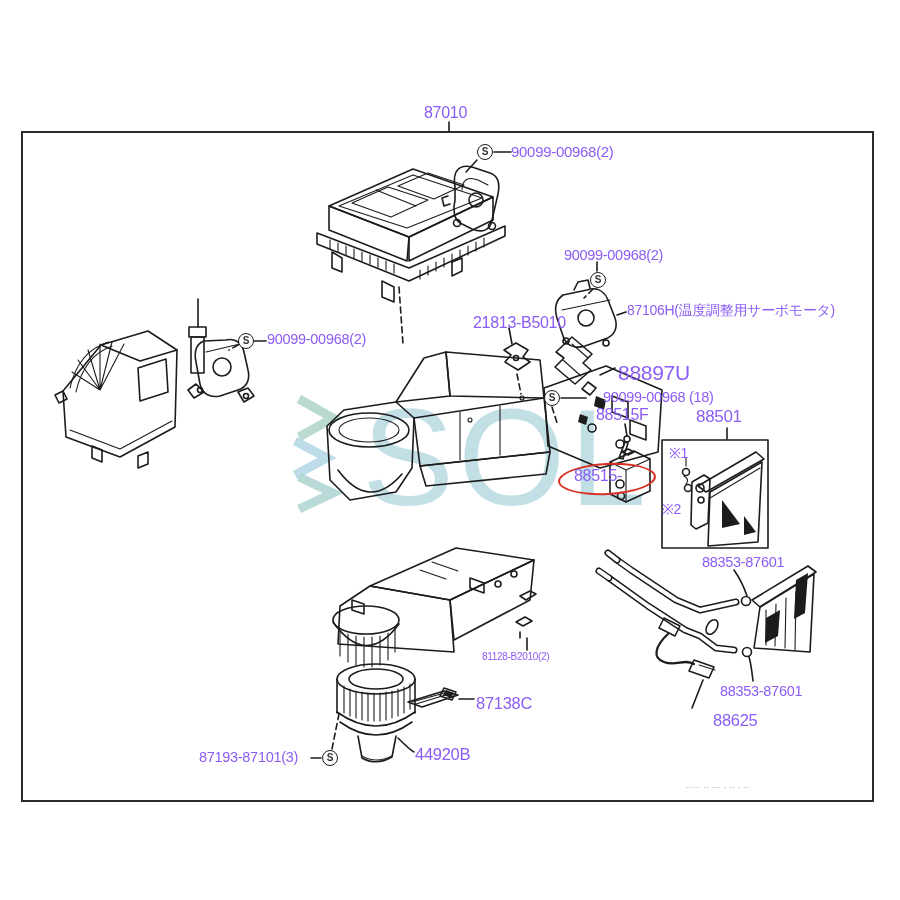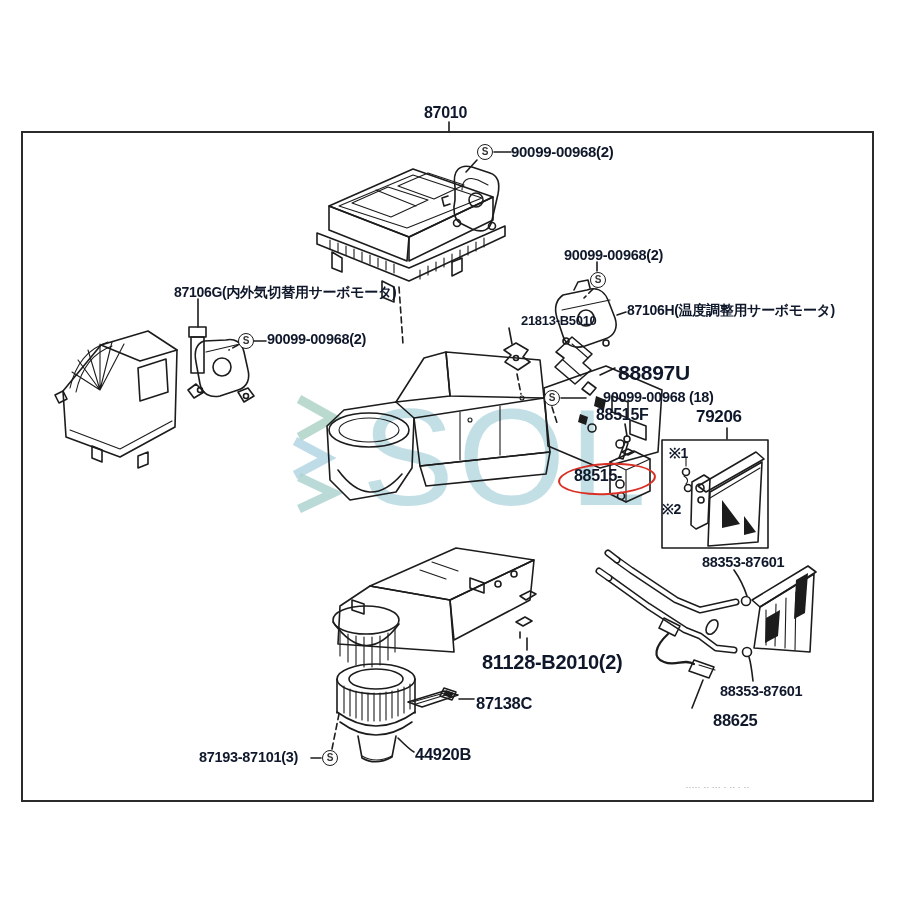--- a/index.html
+++ b/index.html
@@ -19,21 +19,21 @@
   
   .art{position:absolute;left:0;top:0;z-index:2;}
   .art path,.art line,.art ellipse,.art circle,.art rect,.art polyline{
     fill:none;stroke:var(--line);stroke-width:1.6;stroke-linejoin:round;stroke-linecap:round;}
   .art .fill{fill:var(--line);stroke:none;}
   .art .thin{stroke-width:1.1;}
   .art .dash{stroke-dasharray:6 4;}
   .art .tube-o{stroke-width:7;}
   .art .tube-i{stroke:#fff;stroke-width:4;}
   
-  .lbl{position:absolute;font-weight:bold;color:#0f172a;white-space:nowrap;
+  .lbl{position:absolute;font-weight:normal;color:#8b5cf6;white-space:nowrap;
        letter-spacing:-0.3px;z-index:5;line-height:1.1;}
   .scircle{position:absolute;width:14px;height:14px;border:1.6px solid var(--line);
            border-radius:50%;font-size:10px;font-weight:bold;color:#333;text-align:center;
            line-height:14px;background:#fff;z-index:5;}
   .red-ellipse{position:absolute;left:558px;top:463px;width:94px;height:28px;
                border:2.5px solid var(--red);border-radius:50%;transform:rotate(-3deg);z-index:4;}
   .fineprint{position:absolute;left:686px;top:784px;font-size:6px;color:#8f8f8f;
              letter-spacing:1px;z-index:3;}
 </style>
 </head>
@@ -267,36 +267,35 @@
     <g>
       <path d="M311,758 H321"></path>
       <path class="dash" d="M332,749 L339,714"></path>
     </g>
   </svg>
 
   <div class="red-ellipse"></div>
 
   <div class="lbl" style="left:424px;top:104px;font-size:16px;">87010</div>
   <div class="lbl" style="left:511px;top:144px;font-size:15px;">90099-00968(2)</div>
-  <div class="lbl" style="left:174px;top:285px;font-size:14px;">87106G(内外気切替用サーボモータ)</div>
   <div class="lbl" style="left:267px;top:332px;font-size:14.5px;">90099-00968(2)</div>
-  <div class="lbl" style="left:473px;top:314px;font-size:13px;margin-left:48px;">21813-B5010</div>
+  <div class="lbl" style="left:473px;top:314px;font-size:16px;">21813-B5010</div>
   <div class="lbl" style="left:564px;top:248px;font-size:14.5px;">90099-00968(2)</div>
   <div class="lbl" style="left:627px;top:303px;font-size:14px;">87106H(温度調整用サーボモータ)</div>
   <div class="lbl" style="left:618px;top:361px;font-size:21px;">88897U</div>
   <div class="lbl" style="left:587px;top:390px;font-size:14.5px;margin-left:16px;">90099-00968 (18)</div>
   <div class="lbl" style="left:596px;top:406px;font-size:16px;">88515F</div>
   <div class="lbl" style="left:574px;top:467px;font-size:16px;">88515-</div>
-  <div class="lbl" style="left:696px;top:408px;font-size:17px;">79206</div>
+  <div class="lbl" style="left:696px;top:408px;font-size:17px;">88501</div>
   <div class="lbl" style="left:669px;top:446px;font-size:14px;">※1</div>
   <div class="lbl" style="left:662px;top:502px;font-size:14px;">※2</div>
   <div class="lbl" style="left:702px;top:555px;font-size:14.5px;">88353-87601</div>
   <div class="lbl" style="left:720px;top:684px;font-size:14.5px;">88353-87601</div>
   <div class="lbl" style="left:665px;top:711px;font-size:16.5px;margin-left:48px;">88625</div>
-  <div class="lbl" style="left:482px;top:651px;font-size:20px;">81128-B2010(2)</div>
+  <div class="lbl" style="left:482px;top:651px;font-size:10px;">81128-B2010(2)</div>
   <div class="lbl" style="left:476px;top:694px;font-size:16.5px;">87138C</div>
   <div class="lbl" style="left:415px;top:745px;font-size:16.5px;">44920B</div>
   <div class="lbl" style="left:199px;top:750px;font-size:14.5px;">87193-87101(3)</div>
 
   <span class="scircle" style="left:477px;top:144px;">S</span>
   <span class="scircle" style="left:238px;top:333px;">S</span>
   <span class="scircle" style="left:590px;top:272px;">S</span>
   <span class="scircle" style="left:544px;top:390px;">S</span>
   <span class="scircle" style="left:322px;top:750px;">S</span>
 

